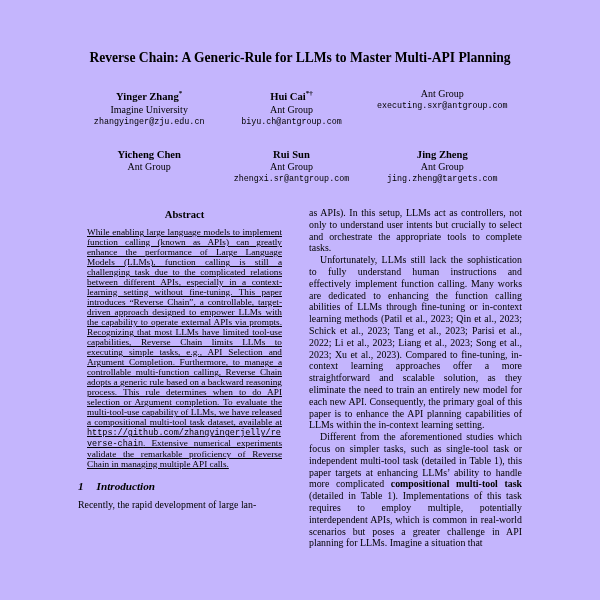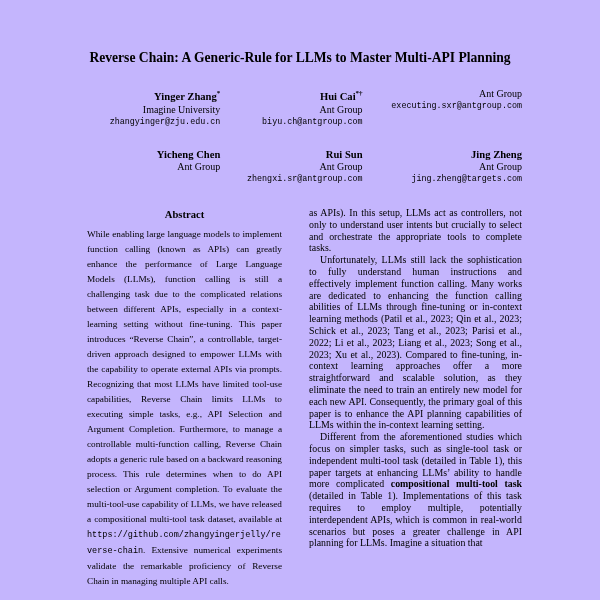--- a/index.html
+++ b/index.html
@@ -23,44 +23,45 @@
     margin: 0 0 20px 0;
     line-height: 1.25;
     white-space: nowrap;
   }
   .authors {
     display: grid;
     grid-template-columns: 1fr 1fr 1.12fr;
     row-gap: 17px;
     margin: 0 0 22px 0;
   }
-  .author { text-align: right; }
+  .author { text-align: center; }
   .author .name { font-size: 10.6px; font-weight: bold; line-height: 13px; }
   .author .name sup { font-size: 7px; }
   .author .affil { font-size: 10px; line-height: 13px; }
   .author .email {
     font-size: 8.4px;
     line-height: 12px;
     font-family: "Liberation Mono", monospace;
     white-space: nowrap;
   }
   .columns { display: flex; gap: 18px; }
   .col { width: 213px; }
   .abstract-h {
     text-align: center;
     font-weight: bold;
     font-size: 10.6px;
     margin: 2px 0 7px 0;
   }
   .abstract {
     font-size: 9.25px;
-    line-height: 15px;
+    line-height: 10px;
     text-align: justify;
     padding: 0 9px;
     margin: 0;
+    text-decoration: underline;
   }
   .mono-link {
     font-family: "Liberation Mono", monospace;
     font-size: 8.5px;
     word-break: break-all;
   }
   .sec-h {
     font-size: 11.2px;
     font-weight: bold;
     margin: 11px 0 7px 0;

